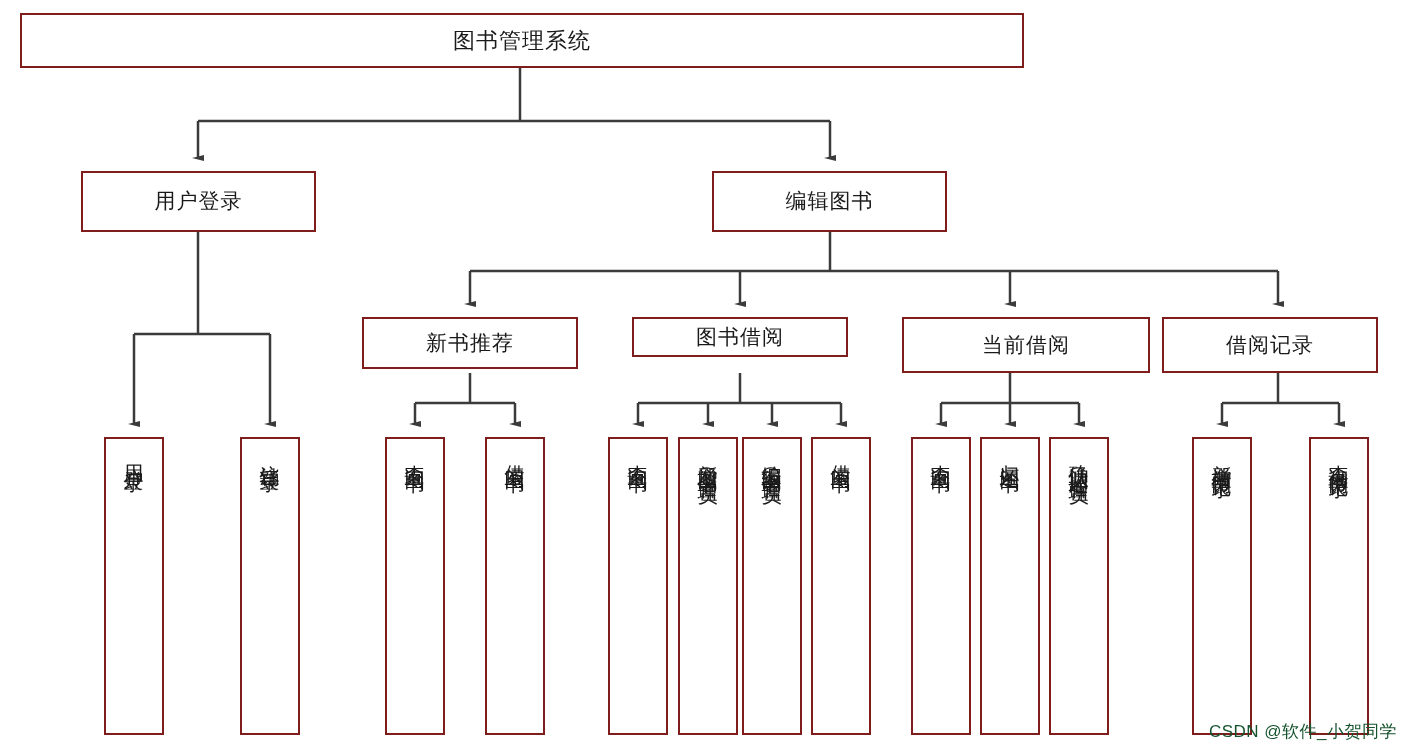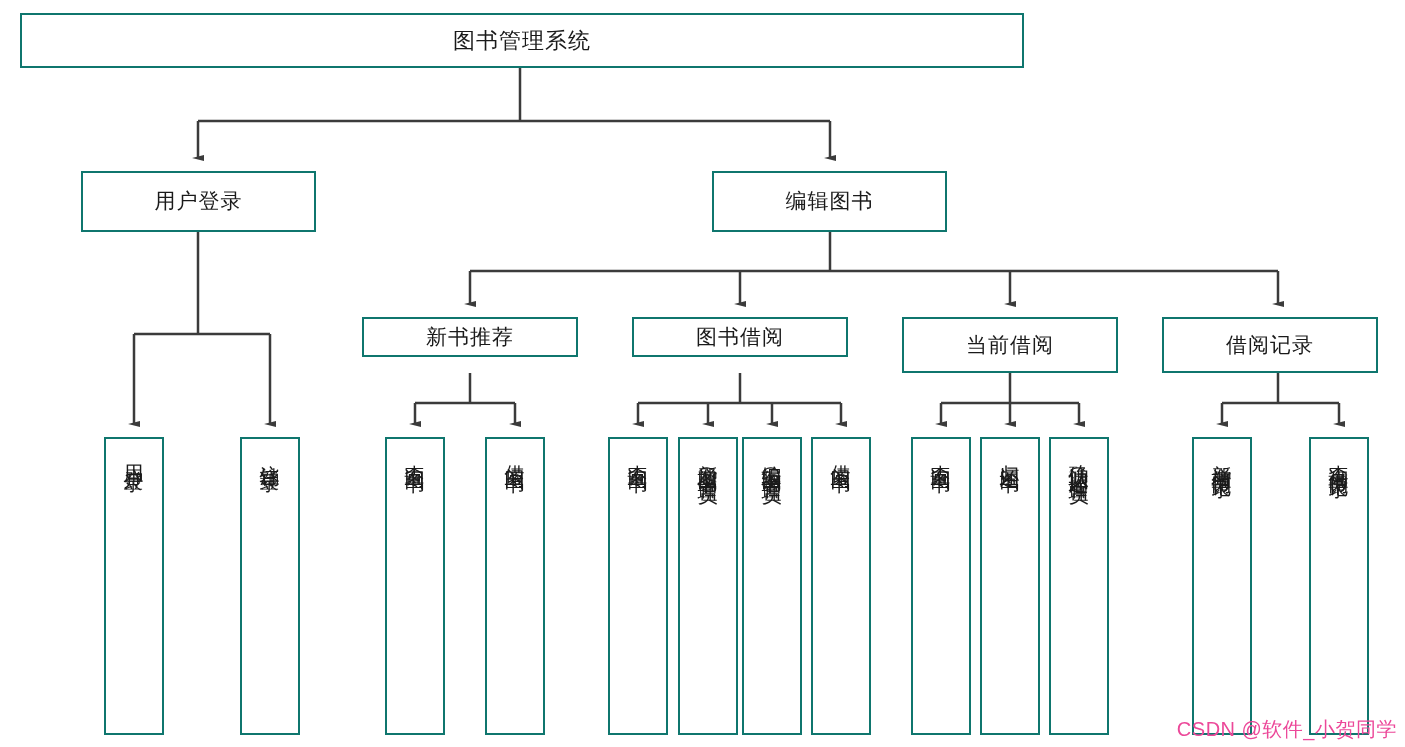--- a/index.html
+++ b/index.html
@@ -23,21 +23,21 @@
     left: 0;
     top: 0;
     width: 1405px;
     height: 747px;
     pointer-events: none;
   }
   .node {
     position: absolute;
     box-sizing: border-box;
     background: #ffffff;
-    border: 2px solid #0f766e;
+    border: 2px solid #7f1d1d;
     display: flex;
     align-items: center;
     justify-content: center;
     color: #1a1a1a;
   }
   .node .label {
     display: block;
     text-align: center;
     line-height: 1.18;
     white-space: nowrap;
@@ -62,22 +62,22 @@
     text-orientation: upright;
     font-size: 20px;
     letter-spacing: 3px;
     line-height: 1;
     white-space: nowrap;
   }
   .watermark {
     position: absolute;
     right: 8px;
     bottom: 4px;
-    font-size: 20px;
-    color: #ec4899;
+    font-size: 17px;
+    color: #14532d;
     letter-spacing: 0.5px;
     user-select: none;
     white-space: nowrap;
   }
 </style>
 </head>
 <body>
 
 <div id="diagram">
 
@@ -137,27 +137,27 @@
     <span class="label">图书管理系统</span>
   </div>
 
   <div class="node horiz" style="left:81px; top:171px; width:235px; height:61px;">
     <span class="label">用户登录</span>
   </div>
   <div class="node horiz" style="left:712px; top:171px; width:235px; height:61px;">
     <span class="label">编辑图书</span>
   </div>
 
-  <div class="node horiz" style="left:362px; top:317px; width:216px; height:40px;">
+  <div class="node horiz" style="left:362px; top:317px; width:216px; height:52px;">
     <span class="label">新书推荐</span>
   </div>
   <div class="node horiz" style="left:632px; top:317px; width:216px; height:40px;">
     <span class="label">图书借阅</span>
   </div>
-  <div class="node horiz" style="left:902px; top:317px; width:216px; height:56px;">
+  <div class="node horiz" style="left:902px; top:317px; width:248px; height:56px;">
     <span class="label">当前借阅</span>
   </div>
   <div class="node horiz" style="left:1162px; top:317px; width:216px; height:56px;">
     <span class="label">借阅记录</span>
   </div>
 
   <div class="node vert" style="left:104px; top:437px; width:60px; height:298px;">
     <span class="label">用户登录</span>
   </div>
   <div class="node vert" style="left:240px; top:437px; width:60px; height:298px;">

